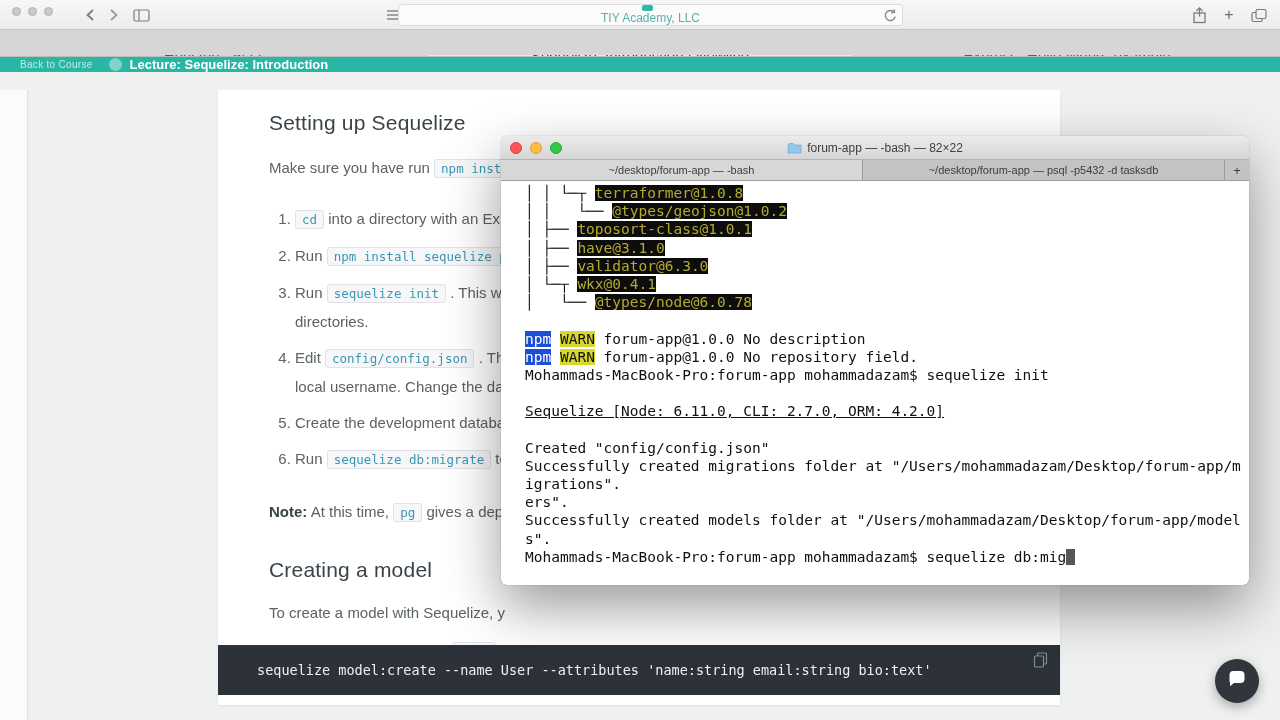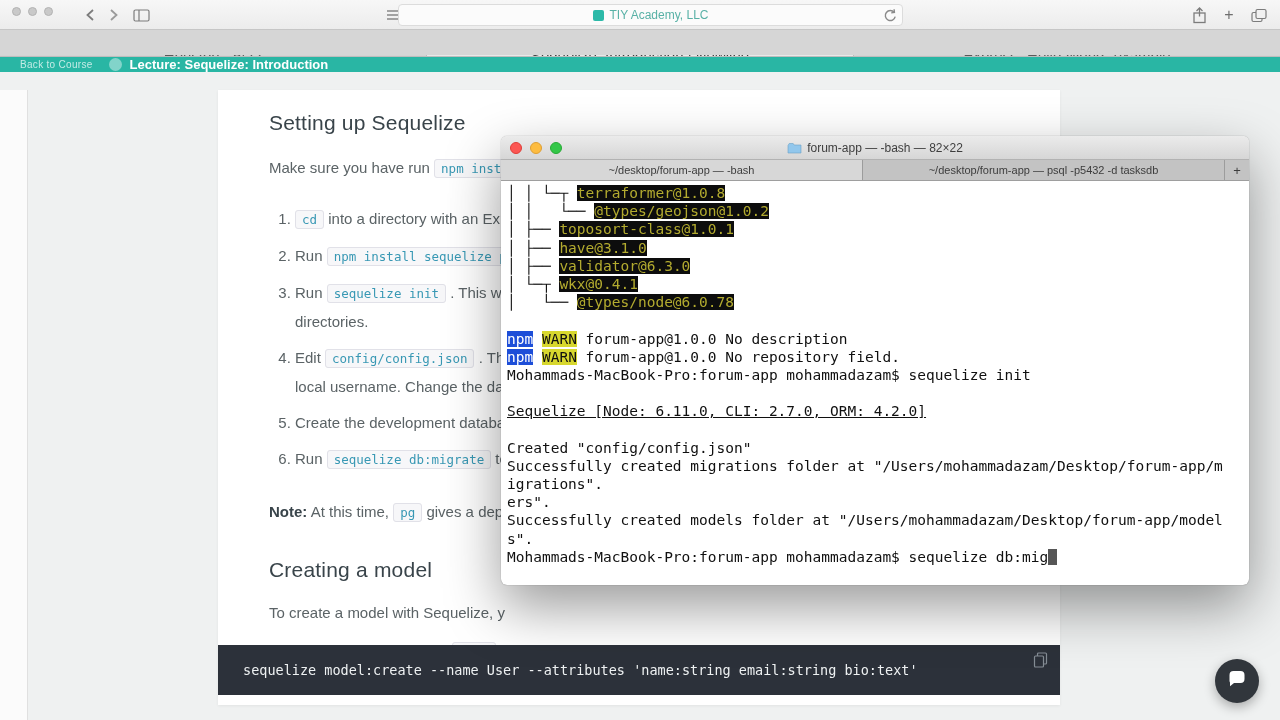--- a/index.html
+++ b/index.html
@@ -7,21 +7,21 @@
   body { width: 1280px; height: 720px; overflow: hidden; font-family: "Liberation Sans", sans-serif; }
   .screen { position: relative; width: 1280px; height: 720px; overflow: hidden; background: #eff1f1; }
 
   
   .toolbar { position: absolute; left: 0; top: 0; width: 1280px; height: 30px;
              background: linear-gradient(#f7f7f7, #ececec); border-bottom: 1px solid #c6c6c6; }
   .lights { position: absolute; left: 12px; top: 7px; display: flex; gap: 7px; }
   .light { width: 9px; height: 9px; border-radius: 50%; background: #c9c9c9; border: 1px solid #b3b3b3; }
   .navbtn { position: absolute; top: 4px; width: 22px; height: 22px; display: flex; align-items: center; justify-content: center; }
   .address { position: absolute; left: 398px; top: 4px; width: 505px; height: 22px; background: #fbfbfb;
-             border: 1px solid #dcdcdc; border-radius: 4px; display: flex; align-items: center; justify-content: center; }
+             border: 1px solid #dcdcdc; border-radius: 4px; display: flex; align-items: center; justify-content: center; flex-direction: column; }
   .site-ico { width: 11px; height: 11px; border-radius: 2px; background: #2cb9a8; margin-right: 6px; }
   .addr-text { font-size: 12px; color: #58b1a6; }
   .reload { position: absolute; right: 5px; top: 3px; }
   .tb-right { position: absolute; right: 10px; top: 4px; display: flex; gap: 8px; align-items: center; }
   .tb-right span { width: 22px; height: 22px; display: flex; align-items: center; justify-content: center; }
   .plus-glyph { font-size: 16px; color: #6f6f6f; }
 
   
   .tabbar { position: absolute; left: 0; top: 30px; width: 1280px; height: 27px; display: flex;
             background: #d6d6d6; border-bottom: 1px solid #bdbdbd; }
@@ -48,21 +48,21 @@
   .content h2 { margin: 31px 0 17px 0; }
   .content p { margin: 0 0 10px 0; line-height: 28px; }
   .content p.intro { margin-bottom: 22px; }
   .content ol { margin: 0 0 24px 0; padding-left: 26px; }
   .content li { line-height: 28px; margin-bottom: 8px; }
   .content .note { margin-top: 24px; }
   .content strong { color: #39444a; }
   code.ic { font-family: "DejaVu Sans Mono", "Liberation Mono", monospace; font-size: 12.5px; color: #3898b4;
             background: #f7f7f9; border: 1px solid #e1e1e8; border-radius: 3px; padding: 1px 6px; white-space: nowrap; }
   .codeblock { position: absolute; left: 0; right: 0; bottom: 10px; height: 50px; background: #2c313a;
-               display: flex; align-items: center; padding-left: 25px; }
+               display: flex; align-items: center; padding-left: 39px; }
   .cmd { color: #eef1f2; font-family: "DejaVu Sans Mono", "Liberation Mono", monospace; font-size: 13.5px; white-space: nowrap; }
   .copy { position: absolute; right: 12px; top: 7px; }
 
   
   .term { position: absolute; left: 501px; top: 136px; width: 748px; height: 449px; border-radius: 6px;
           overflow: hidden; background: #ffffff;
           box-shadow: 0 22px 55px rgba(0,0,0,0.40), 0 0 1px rgba(0,0,0,0.5); }
   .term-title { position: relative; height: 24px; background: linear-gradient(#ebebeb, #d6d6d6);
                 border-bottom: 1px solid #b2b2b2; display: flex; align-items: center; justify-content: center; }
   .tlights { position: absolute; left: 9px; top: 6px; display: flex; gap: 8px; }
@@ -73,21 +73,21 @@
   .folder { margin-right: 5px; display: flex; }
   .ttl { font-size: 12px; color: #3e3e3e; }
   .term-tabs { height: 21px; display: flex; background: #bdbdbd; border-bottom: 1px solid #9e9e9e; }
   .ttab { flex: 1; display: flex; align-items: center; justify-content: center; font-size: 11px;
           color: #3d3d3d; border-right: 1px solid #9c9c9c; background: #c3c3c3; overflow: hidden; white-space: nowrap; }
   .ttab.active { background: #d7d7d7; }
   .term-plus { width: 24px; display: flex; align-items: center; justify-content: center;
                font-size: 13px; color: #3d3d3d; background: #c3c3c3; }
   .term-body { padding: 3px 6px 0 6px; font-family: "DejaVu Sans Mono", monospace; font-size: 14.5px;
                line-height: 18.2px; color: #101010; overflow: hidden; height: 403px; }
-  .tline { white-space: pre; height: 18.2px; }
+  .tline { white-space: pre; height: 18.2px; margin-left: 18px; }
   .seg-plain { color: #101010; }
   .seg-pkg { background: #0d0d0d; color: #b3ab2f; }
   .seg-npm { background: #1d4ed8; color: #ffffff; }
   .seg-warn { background: #d7d72e; color: #101010; }
   .seg-underline { text-decoration: underline; }
   .seg-cursor { background: #565656; color: #565656; }
 
   
   .intercom { position: absolute; left: 1215px; top: 659px; width: 44px; height: 44px; border-radius: 50%;
               background: #31363c; box-shadow: 0 4px 12px rgba(0,0,0,0.3);

